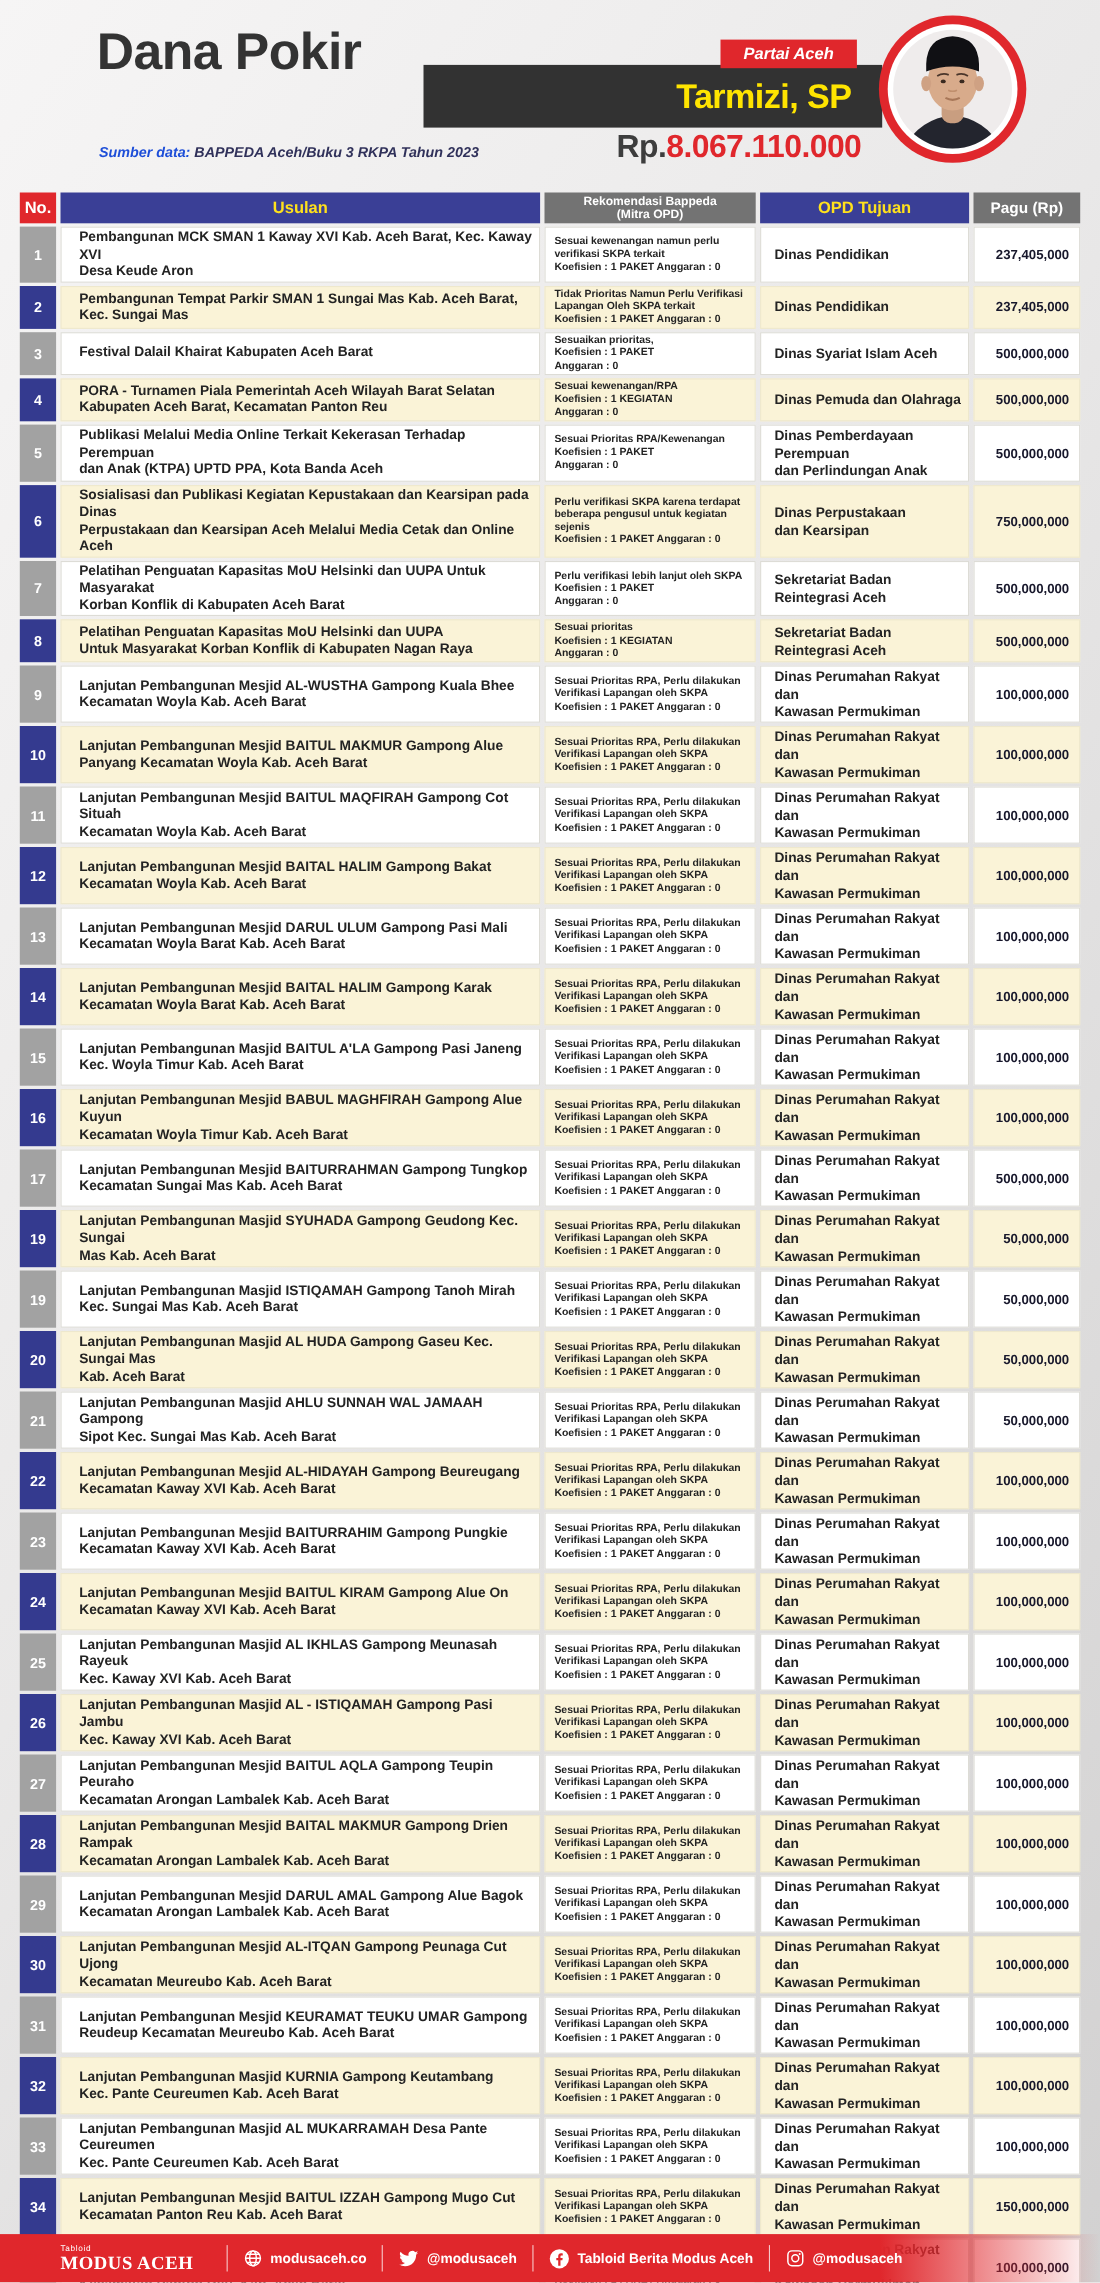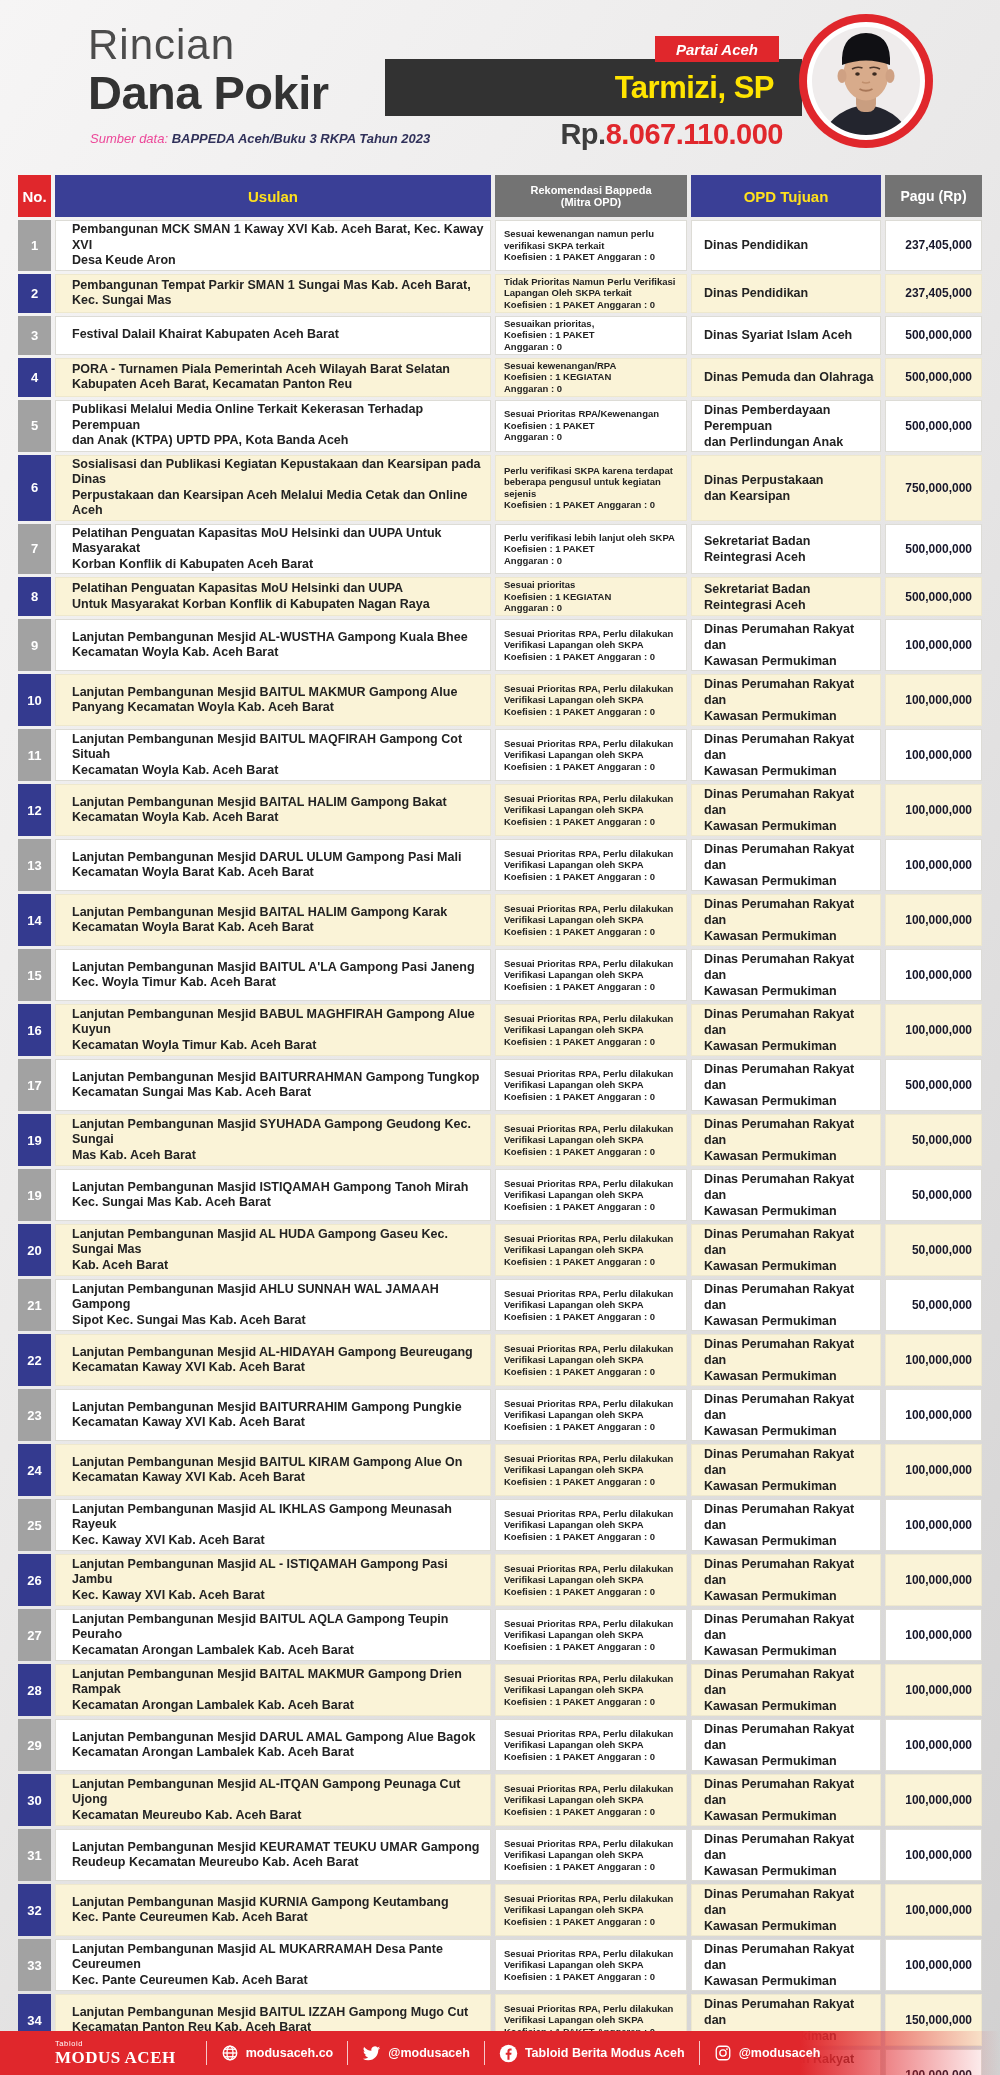--- a/index.html
+++ b/index.html
@@ -6,38 +6,38 @@
   body{
     width:1000px;height:2075px;position:relative;overflow:hidden;
     font-family:"Liberation Sans","DejaVu Sans",sans-serif;
     background:linear-gradient(125deg,#f6f5f5 0%,#e9e8e8 45%,#d2d1d1 100%);
   }
   
   .brand{position:absolute;left:88px;top:22px;}
   .brand .line1{font-size:42px;font-weight:400;color:#4c4c4c;letter-spacing:1px;line-height:46px;}
   .brand .line2{font-size:47px;font-weight:800;color:#333;letter-spacing:-0.5px;line-height:50px;}
   .source{position:absolute;left:90px;top:131px;font-style:italic;font-size:13px;}
-  .source .pfx{color:#ec4899;font-weight:400;}
+  .source .pfx{color:#1d4ed8;font-weight:700;}
   .source .val{color:#30315a;font-weight:700;}
   .namebar{position:absolute;left:385px;top:59px;width:417px;height:57px;background:#323232;
     display:flex;align-items:center;justify-content:flex-end;padding-right:28px;box-sizing:border-box;}
   .namebar .person{color:#ffe400;font-weight:800;font-size:31px;letter-spacing:-0.5px;}
   .partybadge{position:absolute;left:643px;top:36px;width:124px;height:26px;background:#e0272c;
     display:flex;align-items:center;justify-content:center;z-index:3;margin-left:12px;}
   .partybadge span{color:#fff;font-weight:700;font-style:italic;font-size:15px;}
   .amount{position:absolute;left:480px;top:118px;width:303px;text-align:right;font-size:29px;font-weight:800;letter-spacing:-0.5px;}
   .amount .rp{color:#3d3d3d;}
   .amount .num{color:#e0272c;}
   .photo{position:absolute;left:797px;top:12px;z-index:4;}
   
   .tablewrap{position:absolute;left:14px;top:172px;width:972px;}
   table{border-collapse:separate;border-spacing:4px 3px;table-layout:fixed;width:972px;}
   col.c-no{width:33px;} col.c-usulan{width:436px;} col.c-rekom{width:192px;}
   col.c-opd{width:190px;} col.c-pagu{width:97px;}
-  th{height:42px;font-weight:700;text-align:center;vertical-align:middle;padding:0;overflow:hidden;}
+  th{height:28px;font-weight:700;text-align:center;vertical-align:middle;padding:0;overflow:hidden;}
   .th-red{background:#e0272c;color:#fff;font-size:15px;}
   .th-navy{background:#3a3f96;color:#ffe11c;font-size:15px;}
   .th-gray{background:#737373;color:#fff;}
   th.col-rekom{font-size:11px;line-height:12px;white-space:pre-line;}
   th.col-pagu{font-size:14px;}
   td{height:35px;vertical-align:middle;padding:0;overflow:hidden;}
   td.num{text-align:center;color:#fff;font-weight:700;font-size:13px;}
   td.usulan{white-space:pre-line;font-weight:700;font-size:12.5px;line-height:15.5px;color:#232323;
     padding:1px 4px 1px 16px;border:1px solid #dddcd6;}
   td.rekom{white-space:pre-line;font-weight:700;font-size:9.5px;line-height:11.5px;color:#232323;
@@ -59,21 +59,20 @@
   .footer .logo .l2{font-family:"Liberation Serif","DejaVu Serif",serif;font-size:17px;font-weight:700;letter-spacing:0.5px;}
   .footer .divider{width:1px;height:24px;background:rgba(255,255,255,0.75);margin:0 14px;}
   .footer .item{display:flex;align-items:center;gap:7px;}
   .footer .item .lbl{font-size:12.5px;font-weight:700;}
   .footer svg{display:block;}
 </style>
 </head>
 <body>
 
 <div class="brand">
-  <div class="line1">Rincian</div>
   <div class="line2">Dana Pokir</div>
 </div>
 <div class="source">
   <span class="pfx">Sumber data:</span>
   <span class="val">BAPPEDA Aceh/Buku 3 RKPA Tahun 2023</span>
 </div>
 
 <div class="namebar">
   <span class="person">Tarmizi, SP</span>
 </div>

